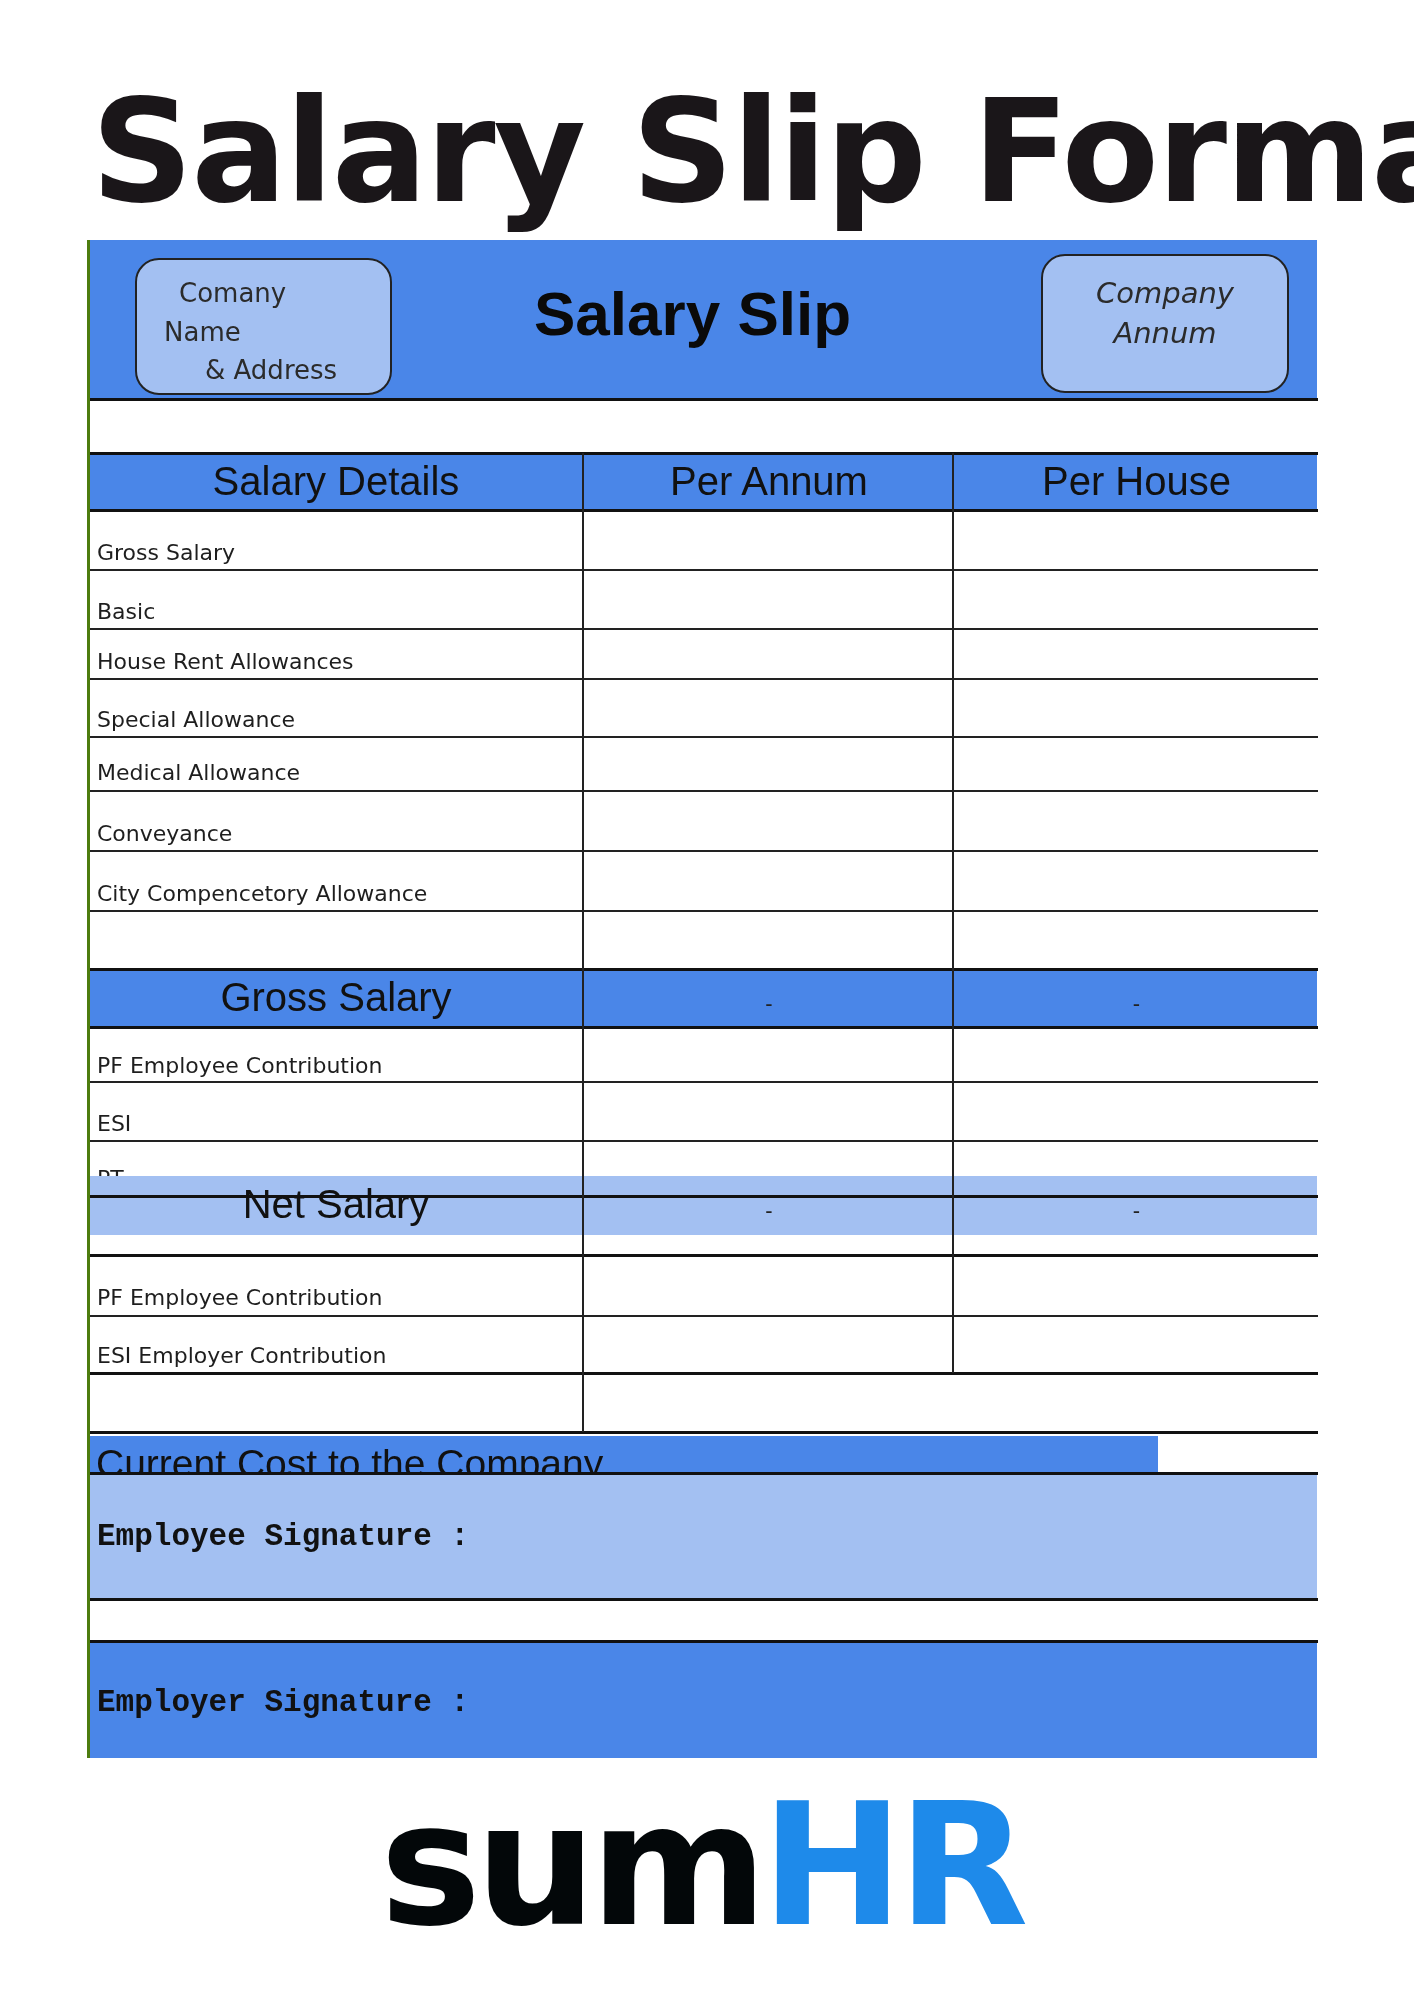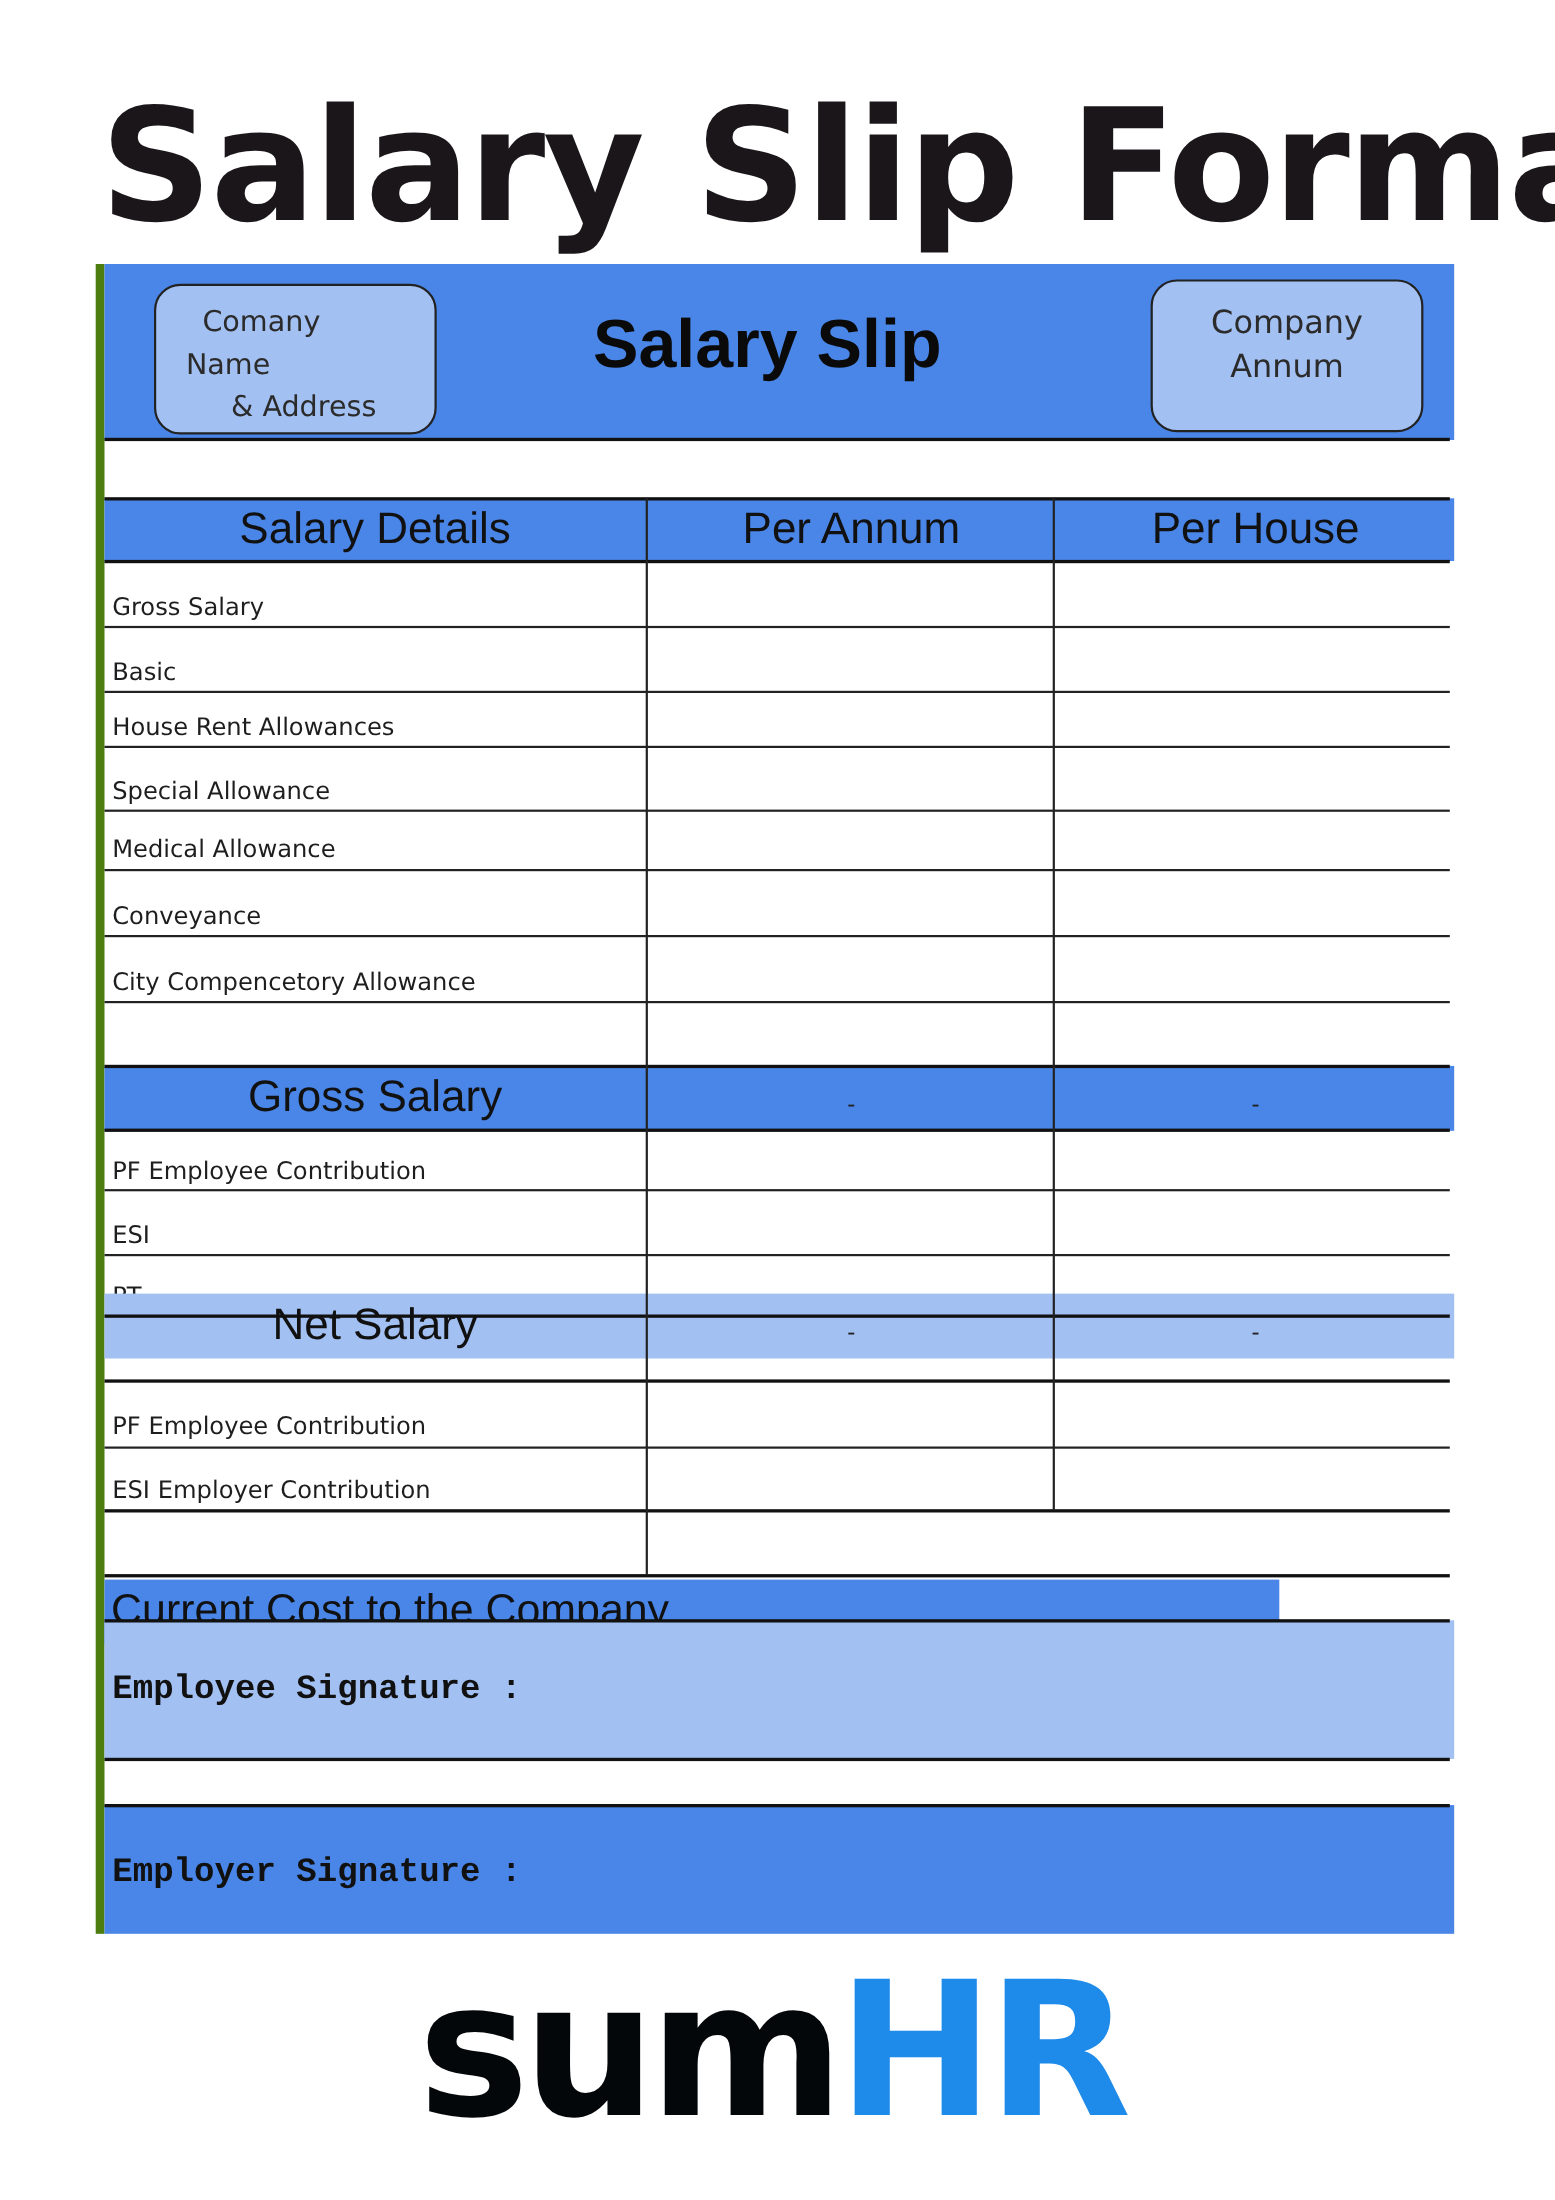--- a/index.html
+++ b/index.html
@@ -1,19 +1,19 @@
 <!DOCTYPE html>
 <html><head>
 <meta charset="utf-8">
 <style>
   html, body { margin:0; padding:0; background:#ffffff; }
   body { width:1414px; height:2000px; position:relative; overflow:hidden; font-family:"Liberation Sans", sans-serif; }
   .abs { position:absolute; box-sizing:border-box; }
   .page-title { left:91px; top:62px; width:1240px; height:180px; font-family:"DejaVu Sans", sans-serif; font-weight:bold; font-size:142px; line-height:180px; color:#1a1619; white-space:nowrap; letter-spacing:-2px; }
-  .slip { left:87px; top:240px; width:1231px; height:1518px; border-left:8px solid #4d7c0f; }
+  .slip { left:87px; top:240px; width:1231px; height:1518px; border-left:3px solid #4d7c0f; }
   .band-dark { background:#4a86e8; }
   .band-light { background:#a3c0f2; }
   .hline { position:absolute; left:0; right:0; height:0; border-top:2px solid #222; }
   .hline.thick { border-top:3px solid #111; }
   .vline { position:absolute; width:0; border-left:2px solid #222; }
   .info-box { background:#a3c0f2; border:2px solid #222; border-radius:24px; font-family:"DejaVu Sans", sans-serif; font-size:26px; color:#2b2b2b; }
   .slip-heading { font-family:"Liberation Sans", sans-serif; font-weight:bold; font-size:62px; color:#0a0a0a; white-space:nowrap; }
   .colhead { font-size:40px; color:#111; text-align:center; line-height:57px; white-space:nowrap; }
   .row-label { font-family:"DejaVu Sans", sans-serif; font-size:22px; color:#1e1e1e; white-space:nowrap; }
   .band-label { font-size:40px; color:#111; text-align:center; white-space:nowrap; }
@@ -28,21 +28,21 @@
 
 <div class="abs slip">
 
   <div class="abs band-dark" style="left:0;top:0;width:1227px;height:160px;">
     <div class="abs info-box" style="left:45px;top:18px;width:257px;height:137px;">
       <div class="abs" style="left:42px;top:18px;">Comany</div>
       <div class="abs" style="left:27px;top:57px;">Name</div>
       <div class="abs" style="left:68px;top:95px;">&amp; Address</div>
     </div>
     <div class="abs slip-heading" style="left:444px;top:38px;">Salary Slip</div>
-    <div class="abs info-box" style="left:951px;top:14px;width:248px;height:139px;font-size:29px;">
+    <div class="abs info-box" style="left:951px;top:14px;width:248px;height:139px;font-size:29px;font-style:italic;">
       <div class="abs" style="left:0;right:0;top:20px;text-align:center;">Company</div>
       <div class="abs" style="left:0;right:0;top:60px;text-align:center;">Annum</div>
     </div>
   </div>
   <div class="hline thick" style="top:158px;"></div>
 
   <div class="abs band-dark" style="left:0;top:213px;width:1227px;height:57px;">
     <div class="abs colhead" style="left:0;width:492px;top:0;">Salary Details</div>
     <div class="abs colhead" style="left:494px;width:370px;top:0;">Per Annum</div>
     <div class="abs colhead" style="left:866px;width:361px;top:0;">Per House</div>

